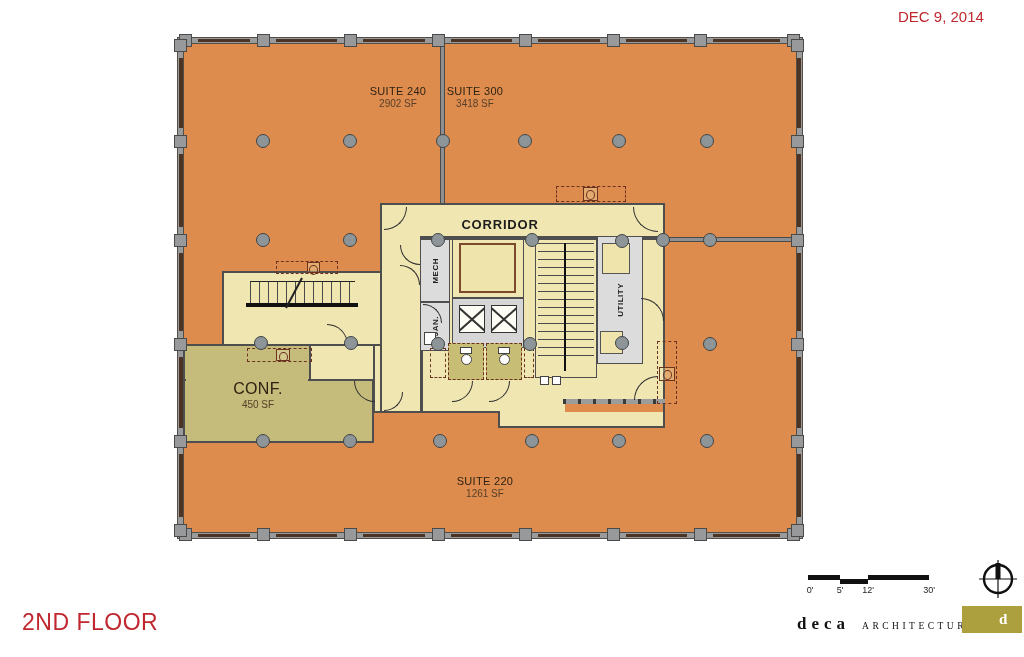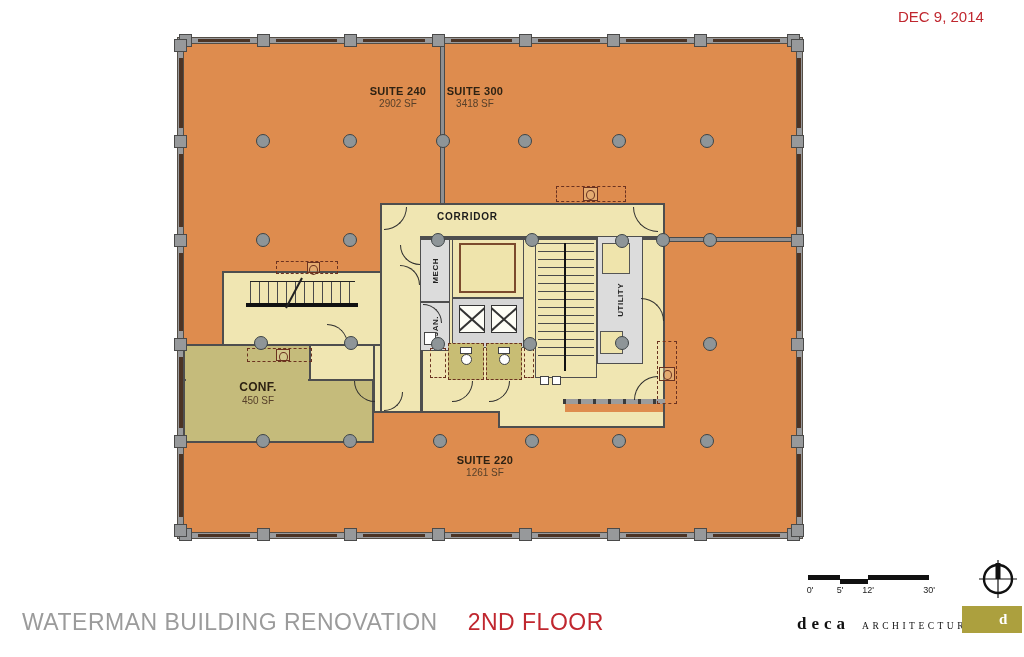--- a/index.html
+++ b/index.html
@@ -33,24 +33,24 @@
   .d-tr{border-right-width:1.3px;border-top-width:1.3px;border-radius:0 100% 0 0;}
   
   .case{position:absolute;border:1.5px dashed #6b3220;box-sizing:border-box;}
   .sink{position:absolute;border:1.5px solid #6b3220;box-sizing:border-box;background:rgba(240,230,178,.35);}
   .sink i{display:block;width:7px;height:8px;border:1px solid #6b3220;border-radius:50%;margin:2px auto 0;}
   .toilet{position:absolute;width:12px;height:16px;}
   .toilet .tank{height:5px;background:#fff;border:1px solid #444;}
   .toilet .bowl{width:9px;height:9px;background:#fff;border:1px solid #444;border-radius:50%;margin:0 auto;}
   .equip{position:absolute;background:#EFE4AC;border:1.5px solid #555;box-sizing:border-box;}
   
-  .room-label{position:absolute;font-size:10px;font-weight:bold;color:#1c1c1c;letter-spacing:.8px;text-align:left;}
+  .room-label{position:absolute;font-size:13px;font-weight:bold;color:#1c1c1c;letter-spacing:.8px;text-align:center;margin-top:6px;}
   .vlabel{writing-mode:vertical-rl;transform:rotate(180deg);font-size:8px;font-weight:bold;color:#222;letter-spacing:.5px;}
   .suite-label{position:absolute;text-align:center;}
-  .suite-name{font-size:11px;font-weight:bold;color:#2e2213;letter-spacing:.3px;}
+  .suite-name{font-size:11px;font-weight:normal;color:#2e2213;letter-spacing:.3px;}
   .suite-area{font-size:10px;color:#57402a;margin-top:1px;}
   
   .date{position:absolute;left:898px;top:8px;width:112px;text-align:left;font-size:15px;color:#C0272F;}
   .titlebar{position:absolute;left:22px;top:609px;display:flex;gap:30px;align-items:baseline;}
   .project{font-size:23px;color:#9B9B9B;letter-spacing:.5px;}
   .floor{font-size:23px;color:#C0272F;letter-spacing:.5px;}
   
   .scalebar{position:absolute;left:808px;top:570px;width:130px;height:28px;}
   .seg{position:absolute;background:#111;height:5px;}
   .slabel{position:absolute;top:15px;font-size:9px;color:#222;transform:translateX(-50%);}
@@ -170,26 +170,26 @@
     <div class="room-label" style="left:437px;top:211px;width:126px;">CORRIDOR</div>
 
     <div class="suite-label" style="left:338px;top:85px;width:120px;">
       <div class="suite-name">SUITE 240</div>
       <div class="suite-area">2902 SF</div>
     </div>
     <div class="suite-label" style="left:415px;top:85px;width:120px;">
       <div class="suite-name">SUITE 300</div>
       <div class="suite-area">3418 SF</div>
     </div>
-    <div class="suite-label" style="left:425px;top:454px;width:120px;">
+    <div class="suite-label" style="left:425px;top:475px;width:120px;">
       <div class="suite-name">SUITE 220</div>
       <div class="suite-area">1261 SF</div>
     </div>
     <div class="suite-label" style="left:198px;top:380px;width:120px;">
-      <div class="suite-name" style="font-size:12px;">CONF.</div>
+      <div class="suite-name" style="font-size:16px;">CONF.</div>
       <div class="suite-area">450 SF</div>
     </div>
   <div class="col" style="left:256px;top:134px;"></div>
       <div class="col" style="left:343px;top:134px;"></div>
       <div class="col" style="left:436px;top:134px;"></div>
       <div class="col" style="left:518px;top:134px;"></div>
       <div class="col" style="left:612px;top:134px;"></div>
       <div class="col" style="left:700px;top:134px;"></div>
       <div class="col" style="left:256px;top:233px;"></div>
       <div class="col" style="left:343px;top:233px;"></div>
@@ -258,21 +258,20 @@
       <div class="win" style="left:797px;top:154px;width:3.5px;height:73px;"></div>
       <div class="win" style="left:179px;top:253px;width:3.5px;height:78px;"></div>
       <div class="win" style="left:797px;top:253px;width:3.5px;height:78px;"></div>
       <div class="win" style="left:179px;top:357px;width:3.5px;height:71px;"></div>
       <div class="win" style="left:797px;top:357px;width:3.5px;height:71px;"></div>
       <div class="win" style="left:179px;top:454px;width:3.5px;height:63px;"></div>
       <div class="win" style="left:797px;top:454px;width:3.5px;height:63px;"></div>
     </div>
 
   <div class="titlebar">
-    <span class="project">WATERMAN BUILDING RENOVATION</span>
     <span class="floor">2ND FLOOR</span>
   </div>
 
   <div class="scalebar">
     <div class="seg" style="left:0;top:5px;width:32px;"></div>
     <div class="seg" style="left:32px;top:9px;width:28px;"></div>
     <div class="seg" style="left:60px;top:5px;width:61px;"></div>
     <span class="slabel" style="left:2px;">0'</span>
     <span class="slabel" style="left:32px;">5'</span>
     <span class="slabel" style="left:60px;">12'</span>

